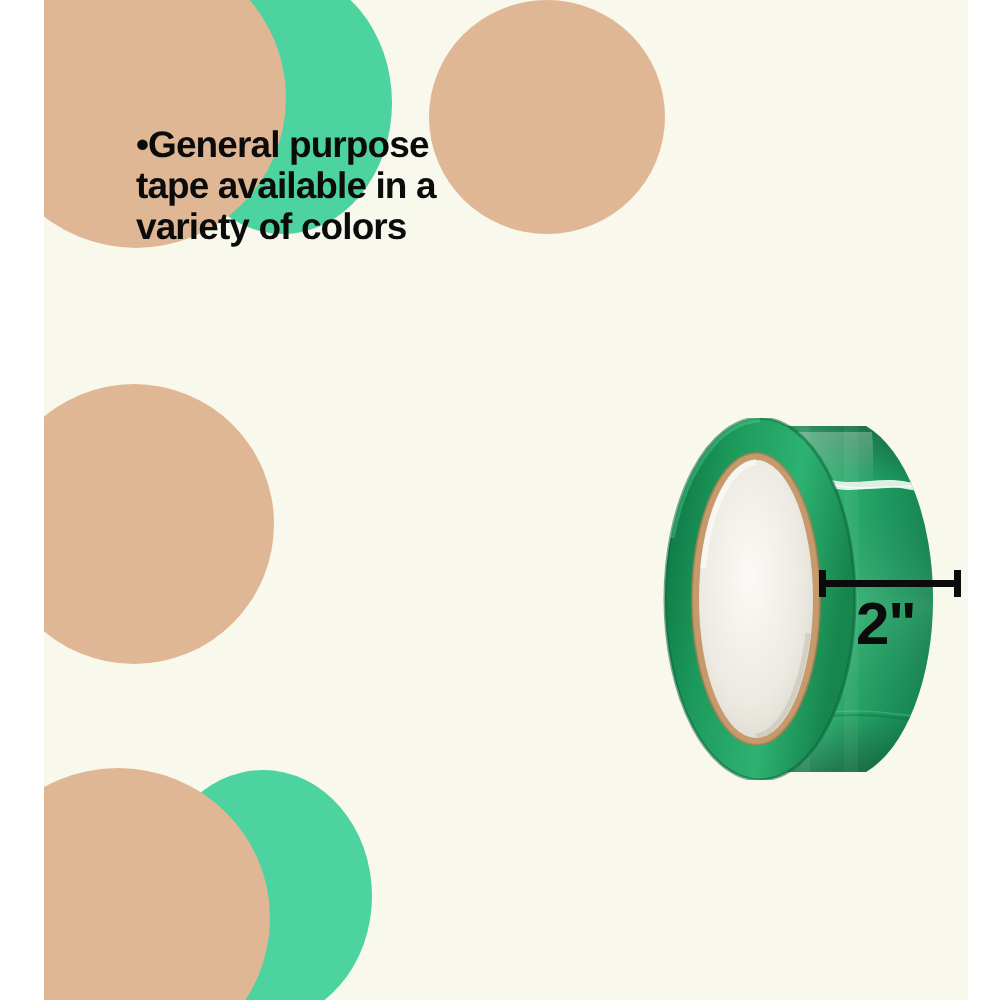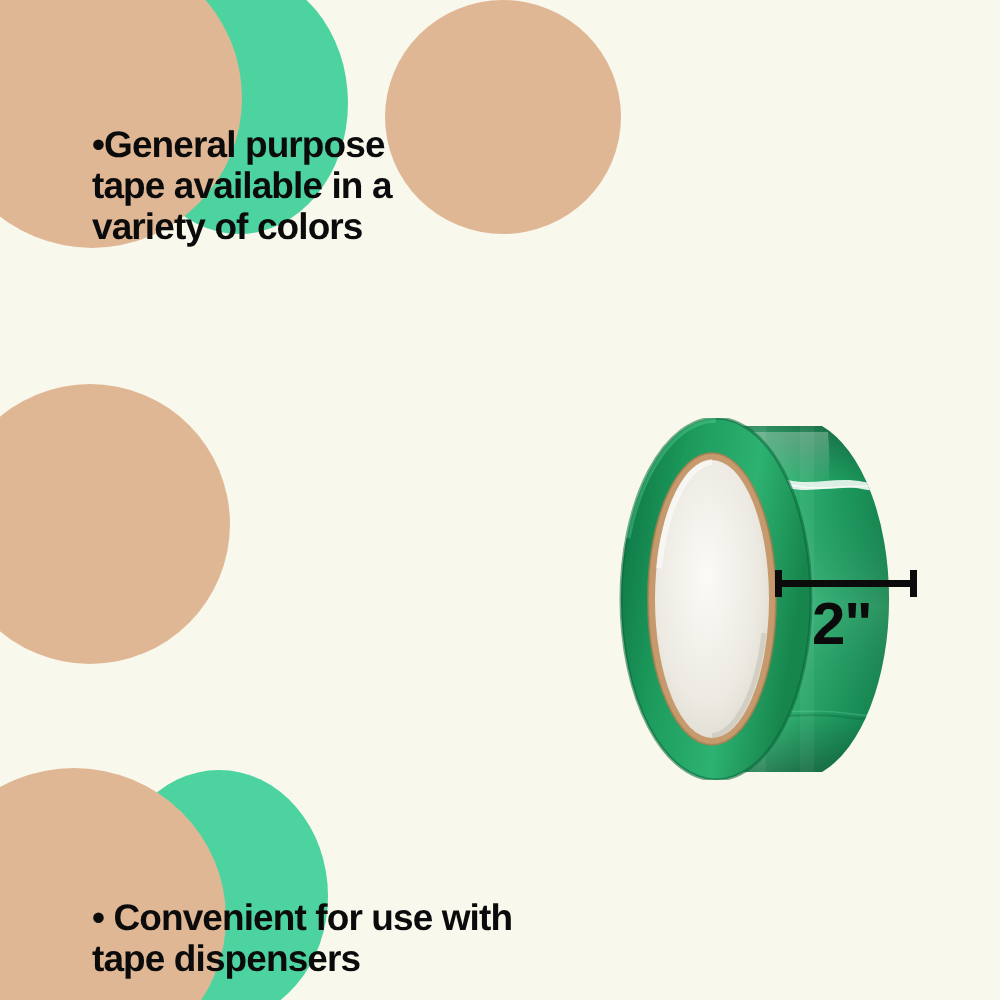--- a/index.html
+++ b/index.html
@@ -3,25 +3,26 @@
 <meta charset="utf-8">
 <title>Tape Product Infographic</title>
 <style>
   html, body {
     margin: 0;
     padding: 0;
     background: #ffffff;
   }
   #canvas {
     position: relative;
-    width: 1000px;
+    width: 924px;
     height: 1000px;
     overflow: hidden;
     background: #f9f8ec;
     font-family: "Liberation Sans", "DejaVu Sans", sans-serif;
+    margin-left: 44px;
   }
 
   
   .circle {
     position: absolute;
     border-radius: 50%;
   }
   .circle.tan   { background: #e0b795; }
   .circle.green { background: #4cd3a0; }
 
@@ -113,21 +114,20 @@
 
   <div id="circle-g3-tan" class="circle tan"></div>
 
   <div id="circle-g4-green" class="circle green"></div>
   <div id="circle-g4-tan" class="circle tan"></div>
 
   <div id="bullet-1" class="bullet-block">•General purpose tape available in a variety of colors</div>
 
 
 
-  <div id="bullet-4" class="bullet-block">• Convenient for use with tape dispensers</div>
 
   <div id="tape-roll">
     <svg viewBox="0 0 302 362" xmlns="http://www.w3.org/2000/svg" aria-hidden="true">
       <defs>
 
         <linearGradient id="bodyShade" x1="0" y1="0" x2="1" y2="0">
           <stop offset="0.00" stop-color="#0d7a45"></stop>
           <stop offset="0.10" stop-color="#169150"></stop>
           <stop offset="0.30" stop-color="#2fb673"></stop>
           <stop offset="0.46" stop-color="#44cb88"></stop>

